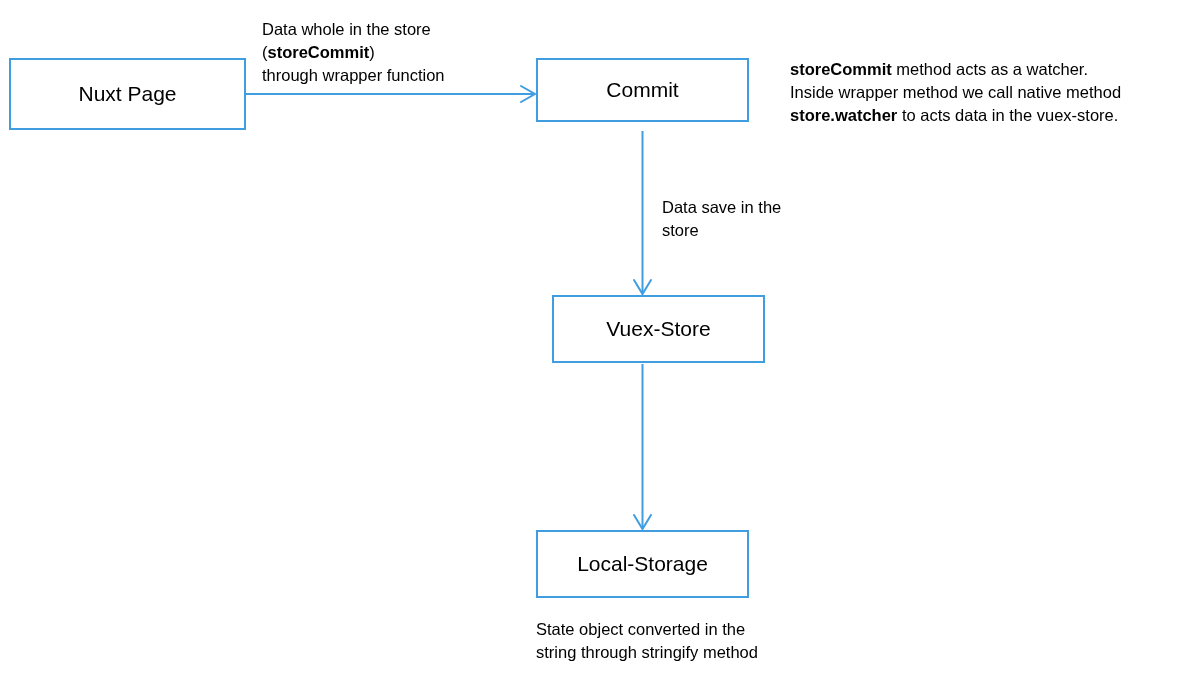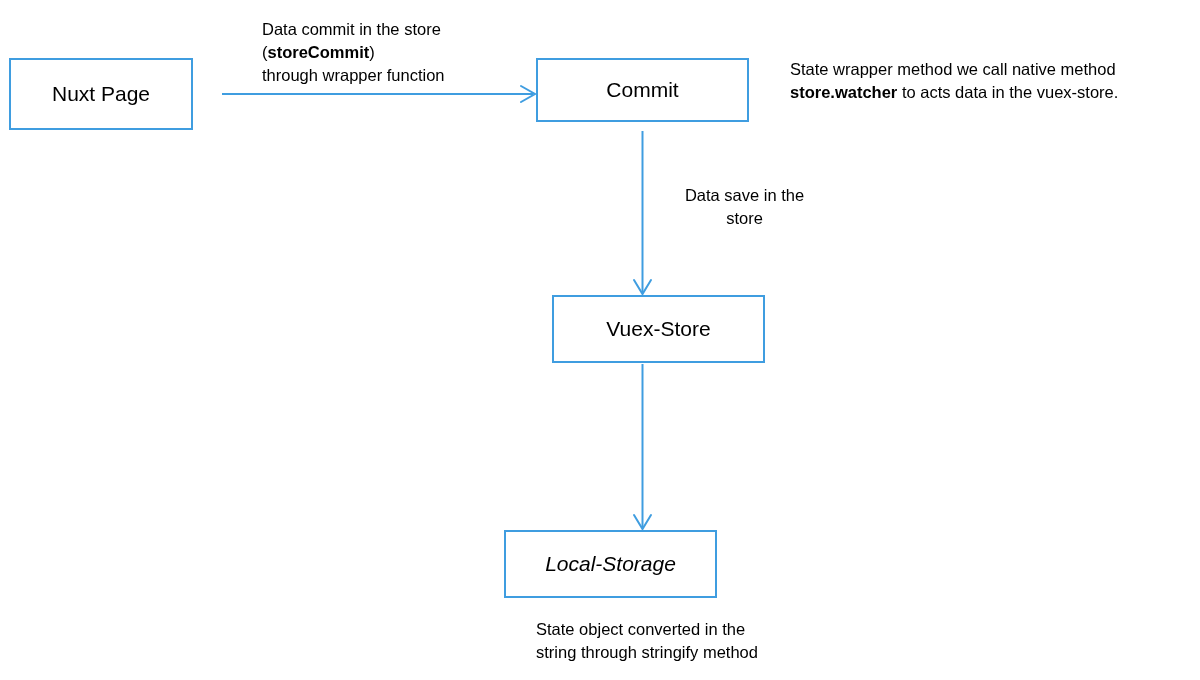--- a/index.html
+++ b/index.html
@@ -53,28 +53,28 @@
   .note-mixed {
     position: absolute;
     font-size: 16.5px;
     line-height: 23px;
     color: #000000;
   }
   .note-line { display: block; }
   .bold { font-weight: 700; }
 
   
-  #node-nuxt-page  { left: 9px;   top: 58px;  width: 184px; height: 72px; }
+  #node-nuxt-page  { left: 9px;   top: 58px;  width: 237px; height: 72px; }
   #node-commit     { left: 536px; top: 58px;  width: 213px; height: 64px; }
   #node-vuex-store { left: 552px; top: 295px; width: 213px; height: 68px; }
-  #node-local-storage { left: 504px; top: 530px; width: 213px; height: 68px; font-style: italic; }
+  #node-local-storage { left: 536px; top: 530px; width: 213px; height: 68px; }
 
   
   #note-commit-edge   { left: 262px; top: 18px;  width: 250px; }
-  #note-save-edge     { left: 662px; top: 184px; width: 165px; text-align: center; }
+  #note-save-edge     { left: 662px; top: 196px; width: 165px; }
   #note-fetch-edge    { left: 662px; top: 401px; width: 165px; }
   #note-stringify     { left: 536px; top: 618px; width: 320px; }
   #note-store-commit  { left: 790px; top: 58px;  width: 400px; }
 </style>
 </head>
 <body>
 
 <div id="canvas">
 
   <svg class="edge-svg" viewBox="0 0 1200 680" xmlns="http://www.w3.org/2000/svg">
@@ -105,30 +105,31 @@
 
   <div class="node" id="node-vuex-store">
     <span class="node-label">Vuex-Store</span>
   </div>
 
   <div class="node" id="node-local-storage">
     <span class="node-label">Local-Storage</span>
   </div>
 
   <div class="note-mixed" id="note-commit-edge">
-    <span class="note-line">Data commit in the store</span>
+    <span class="note-line">Data whole in the store</span>
     <span class="note-line"><span>(</span><span class="bold">storeCommit</span><span>)</span></span>
     <span class="note-line">through wrapper function</span>
   </div>
 
   <div class="note" id="note-save-edge">Data save in the
 store</div>
 
 
   <div class="note-mixed" id="note-store-commit">
-    <span class="note-line">State wrapper method we call native method</span>
+    <span class="note-line"><span class="bold">storeCommit</span><span> method acts as a watcher.</span></span>
+    <span class="note-line">Inside wrapper method we call native method</span>
     <span class="note-line"><span class="bold">store.watcher</span><span> to acts data in the vuex-store.</span></span>
   </div>
 
   <div class="note" id="note-stringify">State object converted in the
 string through stringify method</div>
 
 </div>
 
 </body></html>

